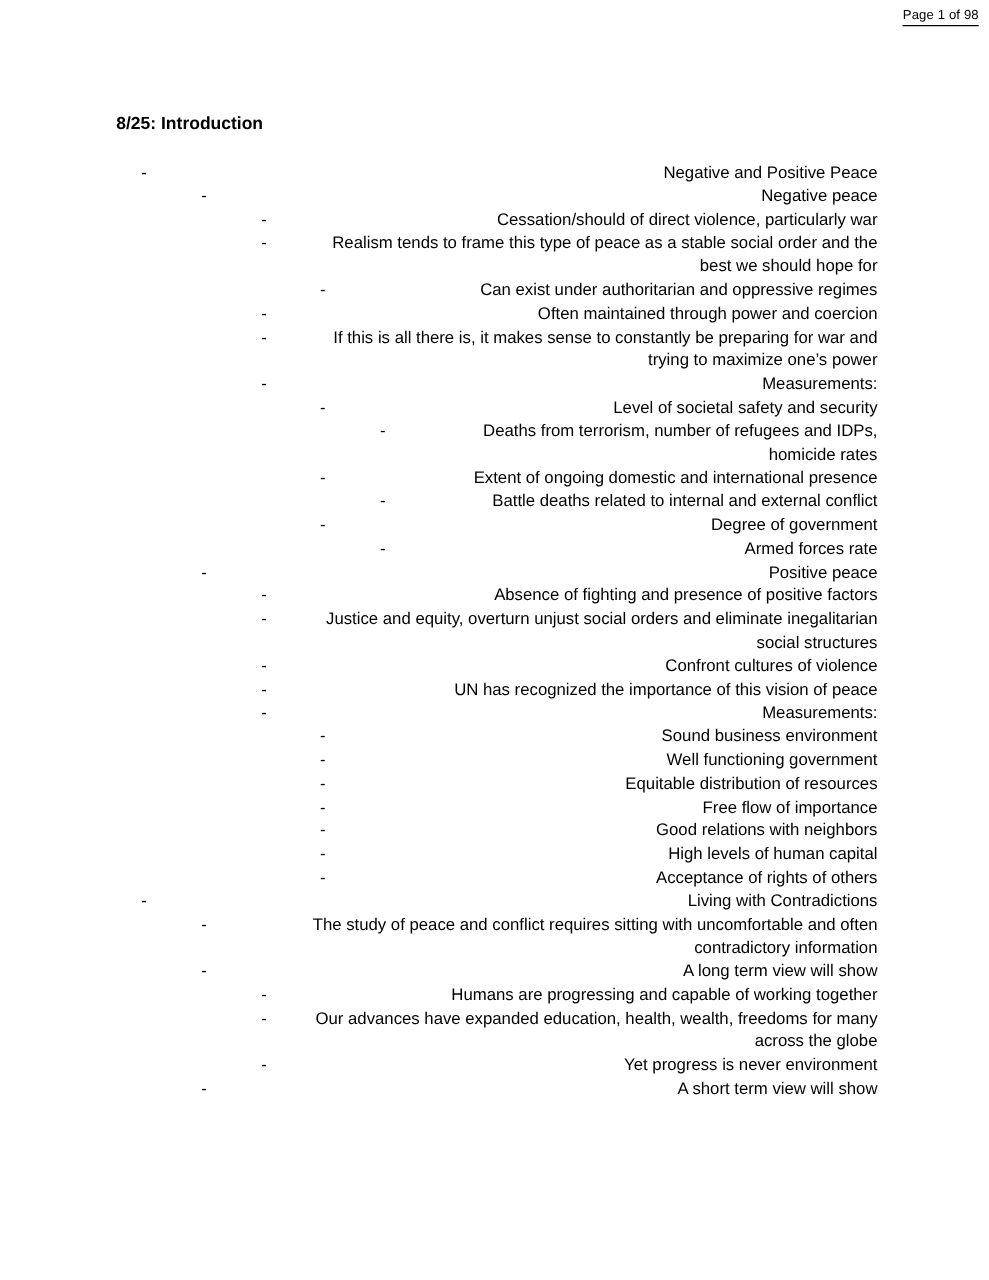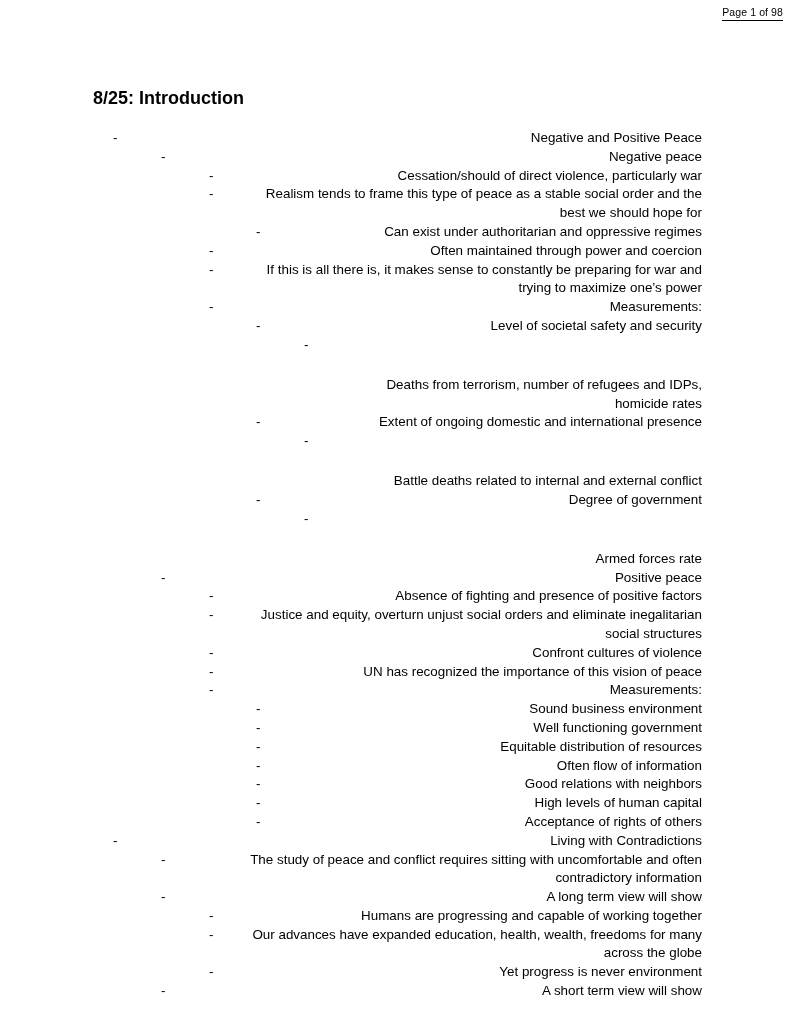--- a/index.html
+++ b/index.html
@@ -54,21 +54,21 @@
     margin: 0;
     display: block;
   }
   .exam-title .hl {
     background: #ffff00;
     display: inline;
     padding: 0 1px;
   }
 
   .date-title {
-    font-size: 18px;
+    font-size: 14px;
     font-weight: bold;
     line-height: 17px;
     margin: 0 0 0 1px;
     display: block;
   }
 
   
   .outline {
     margin-top: 22px;
   }
@@ -94,21 +94,21 @@
   .lvl1 { margin-left: 21px;  }
   .lvl2 { margin-left: 69px;  }
   .lvl3 { margin-left: 117px; }
   .lvl4 { margin-left: 164px; }
   .lvl5 { margin-left: 212px; }
 
   .lvl1 .txt { max-width: 560px; }
   .lvl2 .txt { max-width: 520px; margin-left: 20px; }
   .lvl3 .txt { max-width: 468px; }
   .lvl4 .txt { max-width: 420px; }
-  .lvl5 .txt { max-width: 372px; margin-top: 40px; }
+  .lvl5 .txt { max-width: 372px; }
 </style>
 </head>
 <body>
 
 <div class="page">
 
   <div class="page-header">
     <span class="hdr-text">Page 1 of 98</span>
   </div>
 
@@ -205,21 +205,21 @@
         <div class="olitem lvl4">
           <span class="dash">-</span>
           <span class="txt">Well functioning government</span>
         </div>
         <div class="olitem lvl4">
           <span class="dash">-</span>
           <span class="txt">Equitable distribution of resources</span>
         </div>
         <div class="olitem lvl4">
           <span class="dash">-</span>
-          <span class="txt">Often flow of information</span>
+          <span class="txt">Free flow of importance</span>
         </div>
         <div class="olitem lvl4">
           <span class="dash">-</span>
           <span class="txt">Good relations with neighbors</span>
         </div>
         <div class="olitem lvl4">
           <span class="dash">-</span>
           <span class="txt">High levels of human capital</span>
         </div>
         <div class="olitem lvl4">

